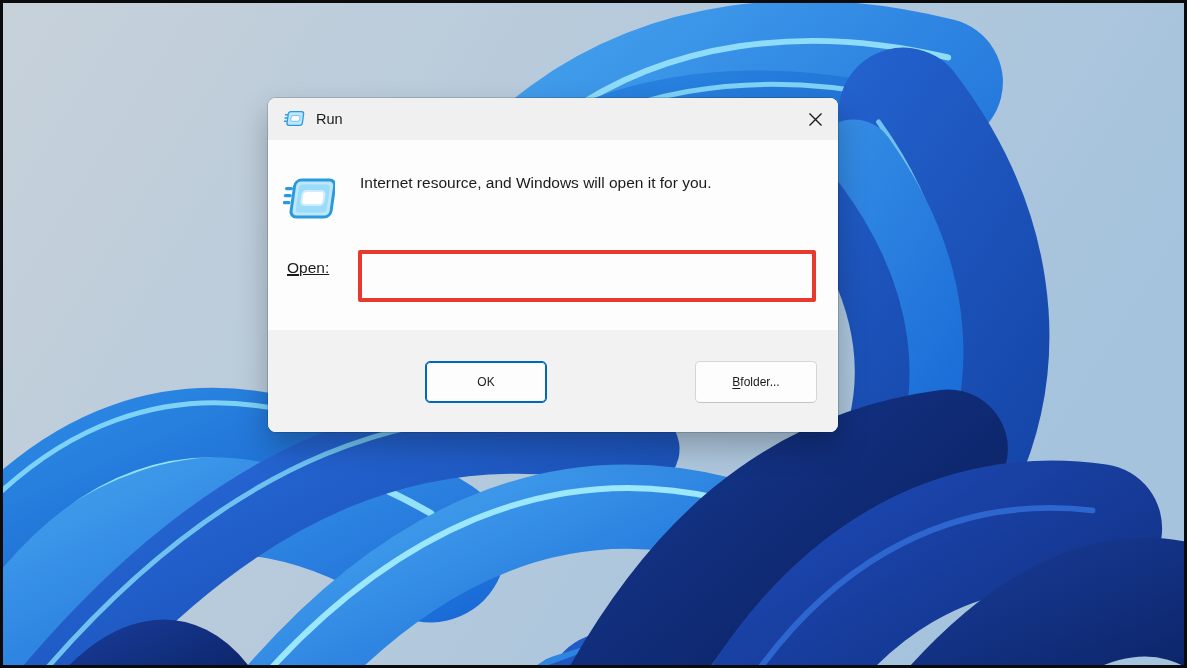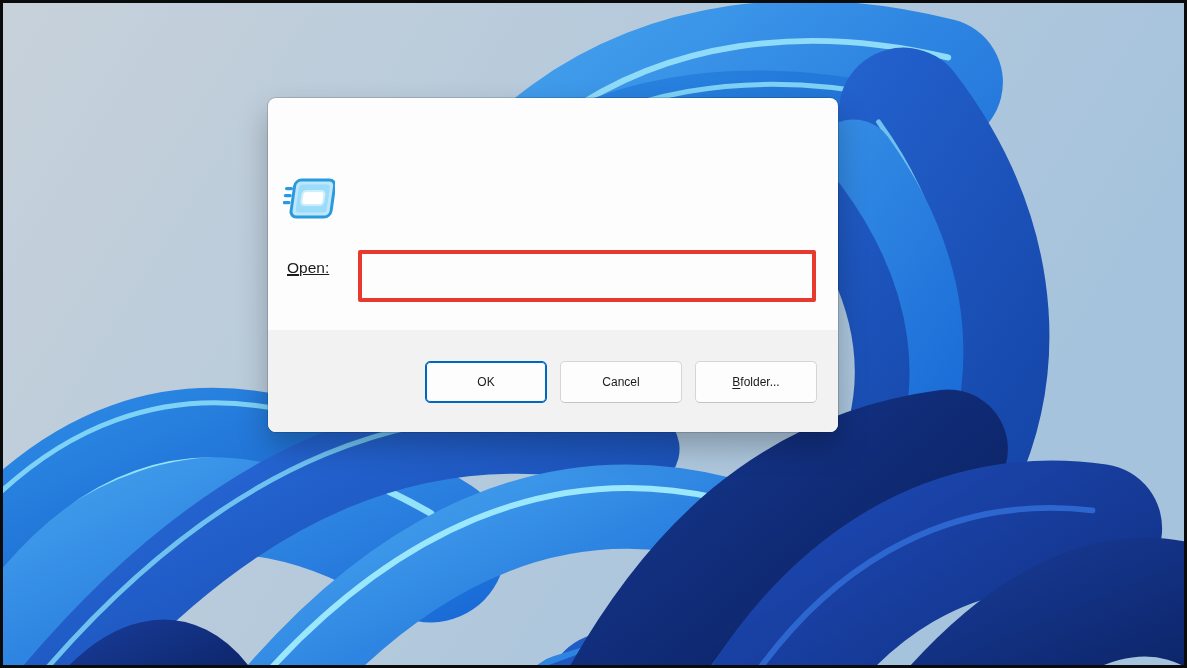--- a/index.html
+++ b/index.html
@@ -151,49 +151,66 @@
         <path d="M 740,750 C 830,580 960,510 1100,530" stroke="url(#gRoyal)" stroke-width="130"></path>
         <path d="M 720,735 C 815,565 950,495 1095,512" stroke="#2e66d0" stroke-width="6"></path>
         <path d="M 930,740 C 1050,590 1170,560 1260,650" stroke="url(#gDark)" stroke-width="120"></path>
         <path d="M 60,740 C 120,650 180,640 220,700" stroke="url(#gDark)" stroke-width="80"></path>
       </g>
     </svg>
   </div>
 
   <div class="dialog">
 
+    <div class="titlebar">
+      <span class="app-icon">
+        <svg viewBox="0 0 26 22">
+          <g transform="skewX(-8)">
+            <rect x="6" y="2" width="19" height="17" rx="3" fill="#bfe7fb" stroke="#2a9ade" stroke-width="1.6"></rect>
+            <rect x="10" y="7" width="11" height="7" rx="2" fill="#fff" stroke="#59b9ef" stroke-width="1"></rect>
+          </g>
+          <rect x="1" y="5" width="4" height="1.8" rx="0.9" fill="#2a9ade"></rect>
+          <rect x="0.4" y="9" width="4" height="1.8" rx="0.9" fill="#2a9ade"></rect>
+          <rect x="-0.2" y="13" width="4" height="1.8" rx="0.9" fill="#2a9ade"></rect>
+        </svg>
+      </span>
+      <span class="title">Run</span>
+      <span class="close-btn">
+        <svg viewBox="0 0 15 15">
+          <path d="M1.5 1.5 L13.5 13.5 M13.5 1.5 L1.5 13.5" stroke="#1a1a1a" stroke-width="1.4" fill="none"></path>
+        </svg>
+      </span>
+    </div>
 
     <div class="body-area"></div>
     <div class="footer-area"></div>
 
     <span class="big-icon">
       <svg viewBox="0 0 52 48">
         <g transform="skewX(-8)">
           <rect x="13" y="4" width="40" height="37" rx="6" fill="#bfe7fb" stroke="#2a9ade" stroke-width="3"></rect>
           <rect x="17.5" y="8.5" width="31" height="28" rx="3.5" fill="#9adcf9"></rect>
           <rect x="22" y="15" width="22" height="14" rx="3.5" fill="#fff" stroke="#cdeefc" stroke-width="2"></rect>
         </g>
         <rect x="2" y="11" width="8" height="3.2" rx="1.6" fill="#2a9ade"></rect>
         <rect x="0.8" y="18" width="8" height="3.2" rx="1.6" fill="#2a9ade"></rect>
         <rect x="-0.4" y="25" width="8" height="3.2" rx="1.6" fill="#2a9ade"></rect>
       </svg>
     </span>
 
     <div class="desc">
+      <div>Internet resource, and Windows will open it for you.</div>
     </div>
 
     <div class="open-label"><span class="ak">O</span><span>pen:</span></div>
 
     <div class="annotation-box"></div>
 
 
     <div class="btn btn-ok">
       <span>OK</span>
     </div>
-    <div class="btn btn-cancel">
-      <span>Cancel</span>
-    </div>
     <div class="btn btn-browse">
       <span><span class="ak">B</span><span>folder...</span></span>
     </div>
 
   </div>
 </div>
 
 </body></html>

